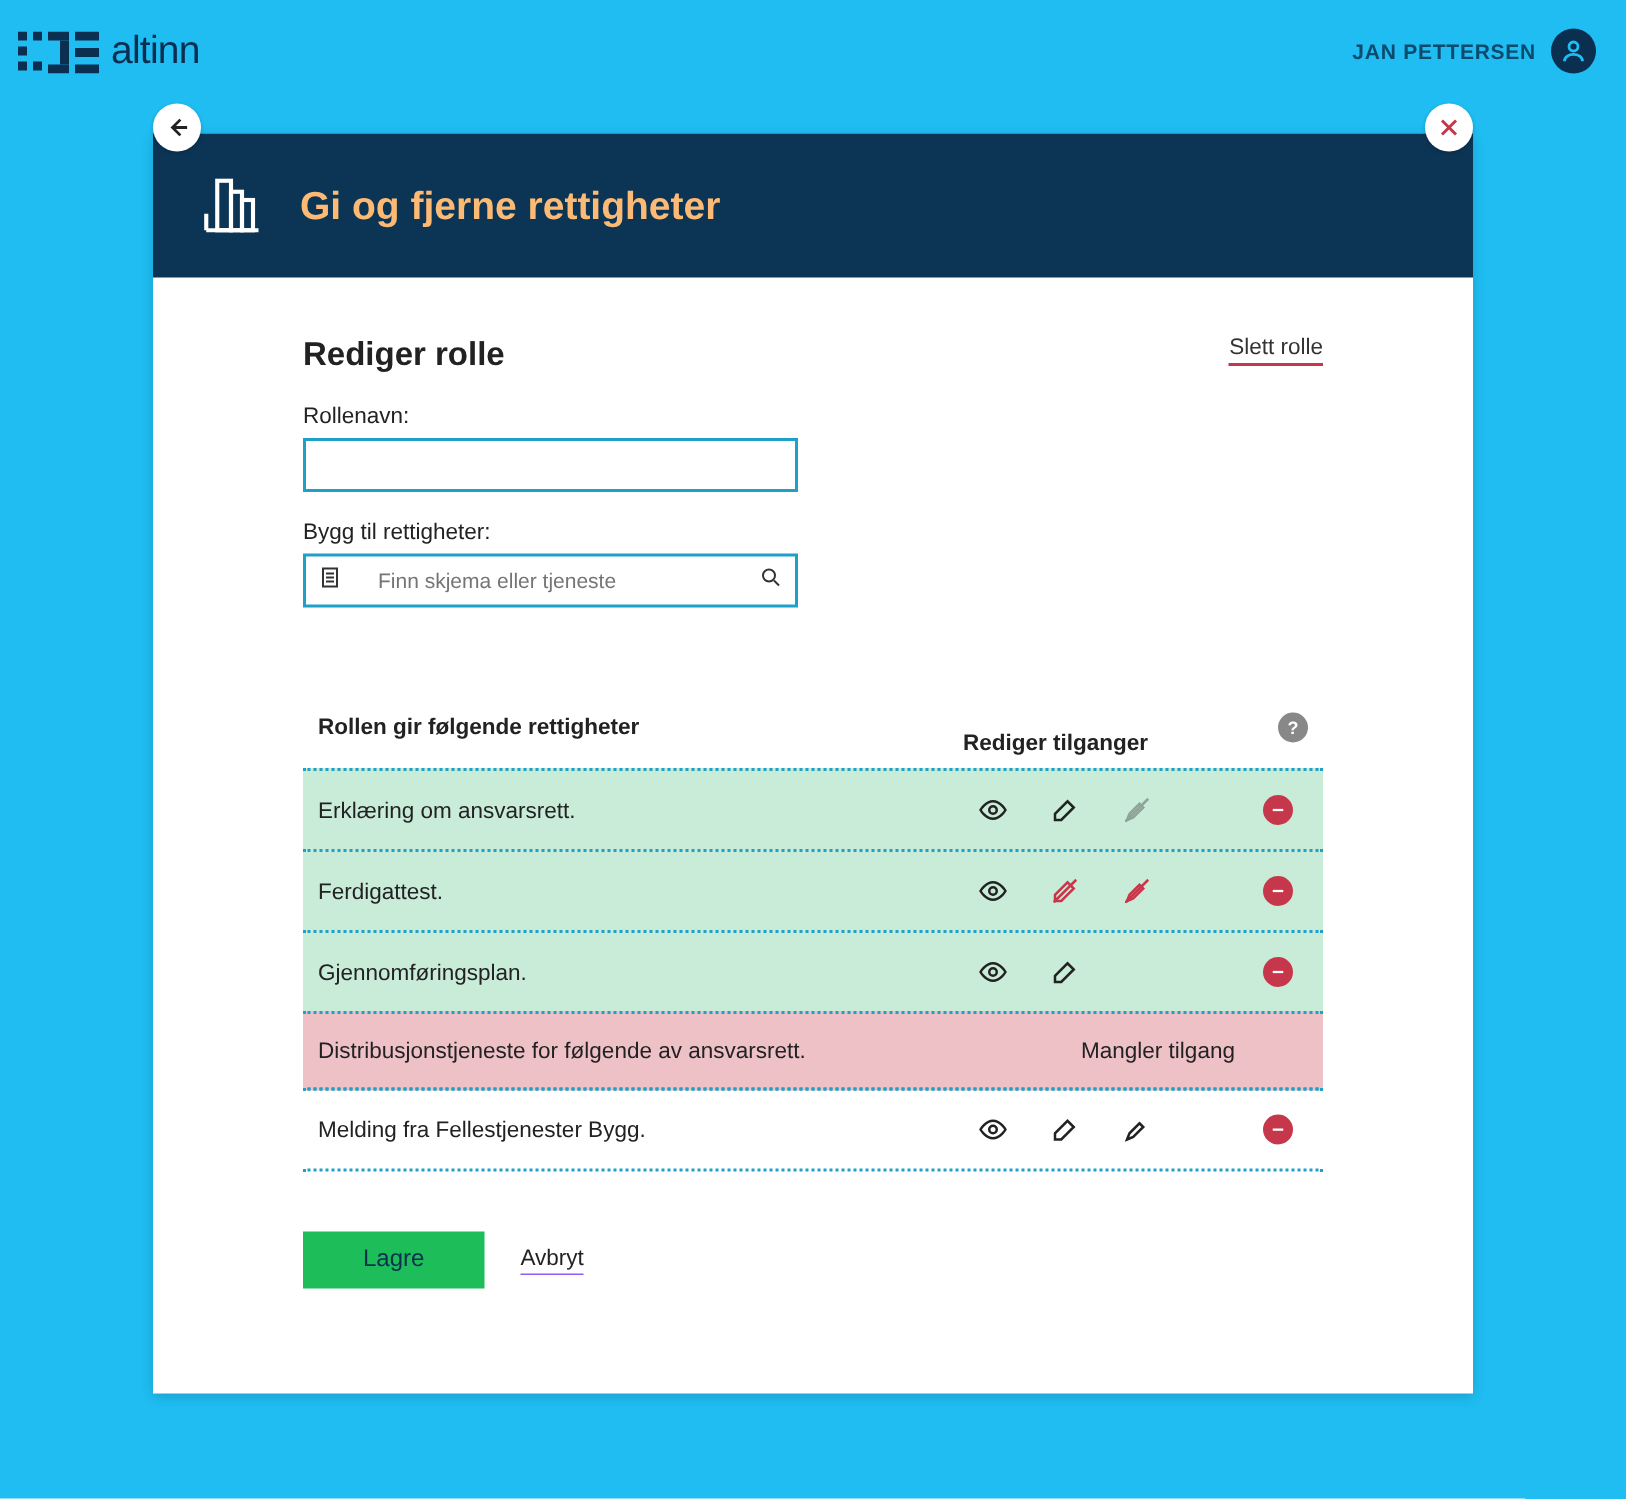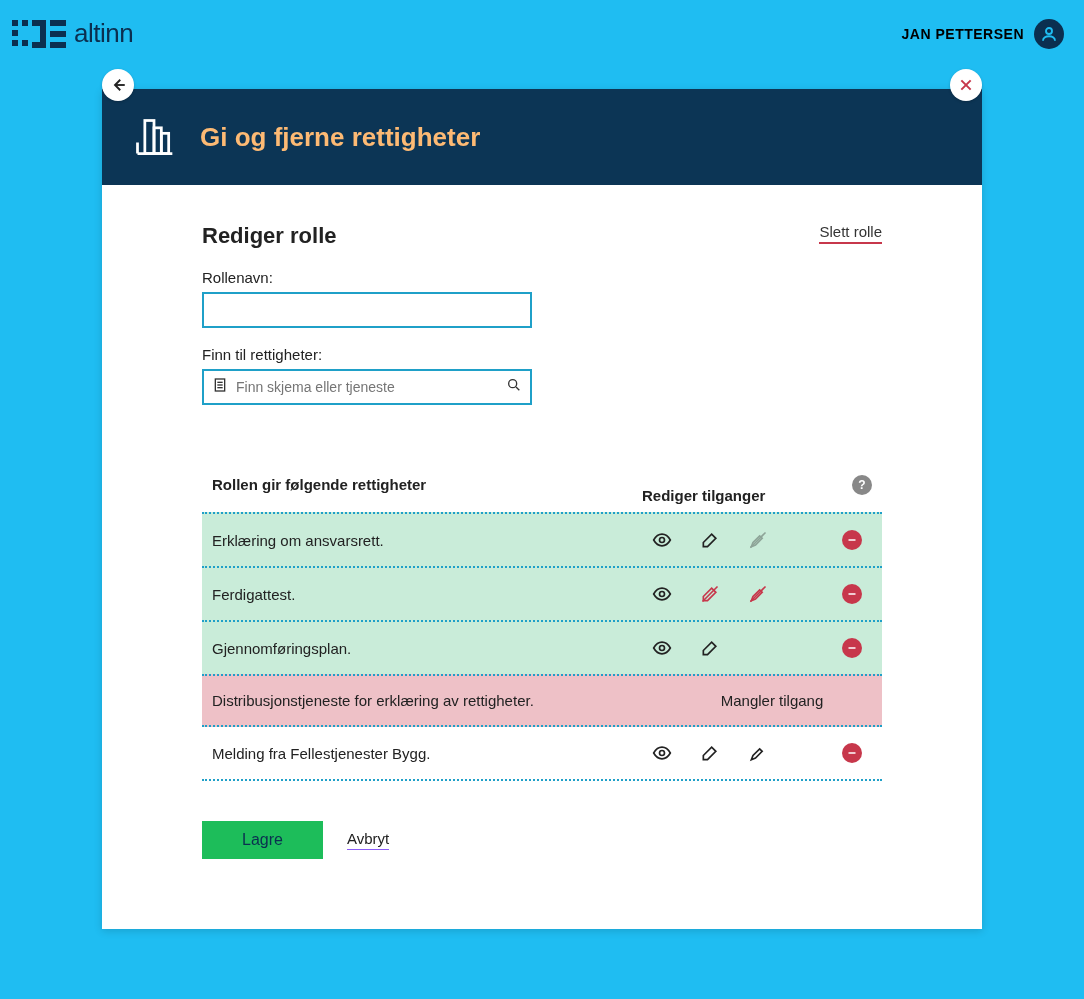--- a/index.html
+++ b/index.html
@@ -10,39 +10,39 @@
   min-height: 999px;
 }
 .topbar {
   display: flex;
   justify-content: space-between;
   align-items: center;
   padding: 18px 20px 10px 12px;
 }
 .logo-wrap {
   display: flex;
-  align-items: center;
+  align-items: flex-end;
   gap: 8px;
 }
 .logo-mark svg { display: block; }
 .logo-text {
   font-size: 26px;
   font-weight: 500;
   color: #0b2f50;
   letter-spacing: -0.5px;
 }
 .user-wrap {
   display: flex;
   align-items: center;
   gap: 10px;
 }
 .user-name {
   font-size: 14px;
   font-weight: 600;
-  color: #000000;
+  color: #0c4a6e;
   letter-spacing: 0.5px;
 }
 .avatar-circle {
   width: 30px; height: 30px;
   border-radius: 50%;
   background: #0b2f50;
   display: flex;
   align-items: center;
   justify-content: center;
 }
@@ -122,21 +122,21 @@
   font-size: 14px;
   margin-bottom: 18px;
 }
 .search-wrap {
   width: 330px;
   height: 36px;
   border: 2px solid #1fa0c8;
   display: flex;
   align-items: center;
   padding: 0 8px;
-  gap: 8px;
+  gap: 24px;
 }
 .search-wrap input {
   flex: 1;
   border: none;
   outline: none;
   font-size: 14px;
   color: #666;
 }
 .search-wrap svg { width: 16px; height: 16px; }
 
@@ -288,21 +288,21 @@
 
     <div class="panel-body">
       <div class="section-top">
         <div class="section-title">Rediger rolle</div>
         <div class="delete-link">Slett rolle</div>
       </div>
 
       <div class="field-label">Rollenavn:</div>
       <input class="rolename-input" type="text" value="" style="">
 
-      <div class="field-label">Finn til rettigheter:</div>
+      <div class="field-label">Bygg til rettigheter:</div>
       <div class="search-wrap">
         <span>
           <svg width="16" height="16" viewBox="0 0 24 24" fill="none" stroke="#333" stroke-width="2">
               <rect x="5" y="3" width="14" height="18"></rect>
               <line x1="8" y1="8" x2="16" y2="8"></line>
               <line x1="8" y1="12" x2="16" y2="12"></line>
               <line x1="8" y1="16" x2="16" y2="16"></line>
             </svg>
         </span>
         <input type="text" placeholder="Finn skjema eller tjeneste" style="">
@@ -401,21 +401,21 @@
           <div class="remove">
               <div class="remove-btn">
                 <svg width="12" height="12" viewBox="0 0 24 24" stroke="#fff" stroke-width="3">
                   <line x1="5" y1="12" x2="19" y2="12"></line>
                 </svg>
               </div>
             </div>
         </div>
 
         <div class="right-row pink">
-          <div class="col-name">Distribusjonstjeneste for erklæring av rettigheter.</div>
+          <div class="col-name">Distribusjonstjeneste for følgende av ansvarsrett.</div>
           <div class="missing-label">Mangler tilgang</div>
         </div>
 
         <div class="right-row">
           <div class="col-name">Melding fra Fellestjenester Bygg.</div>
           <div class="icons">
             <span>
                 <svg width="20" height="20" viewBox="0 0 24 24" fill="none" stroke="#222" stroke-width="2">
                   <path d="M2 12s4-7 10-7 10 7 10 7-4 7-10 7-10-7-10-7z"></path>
                   <circle cx="12" cy="12" r="3"></circle>

